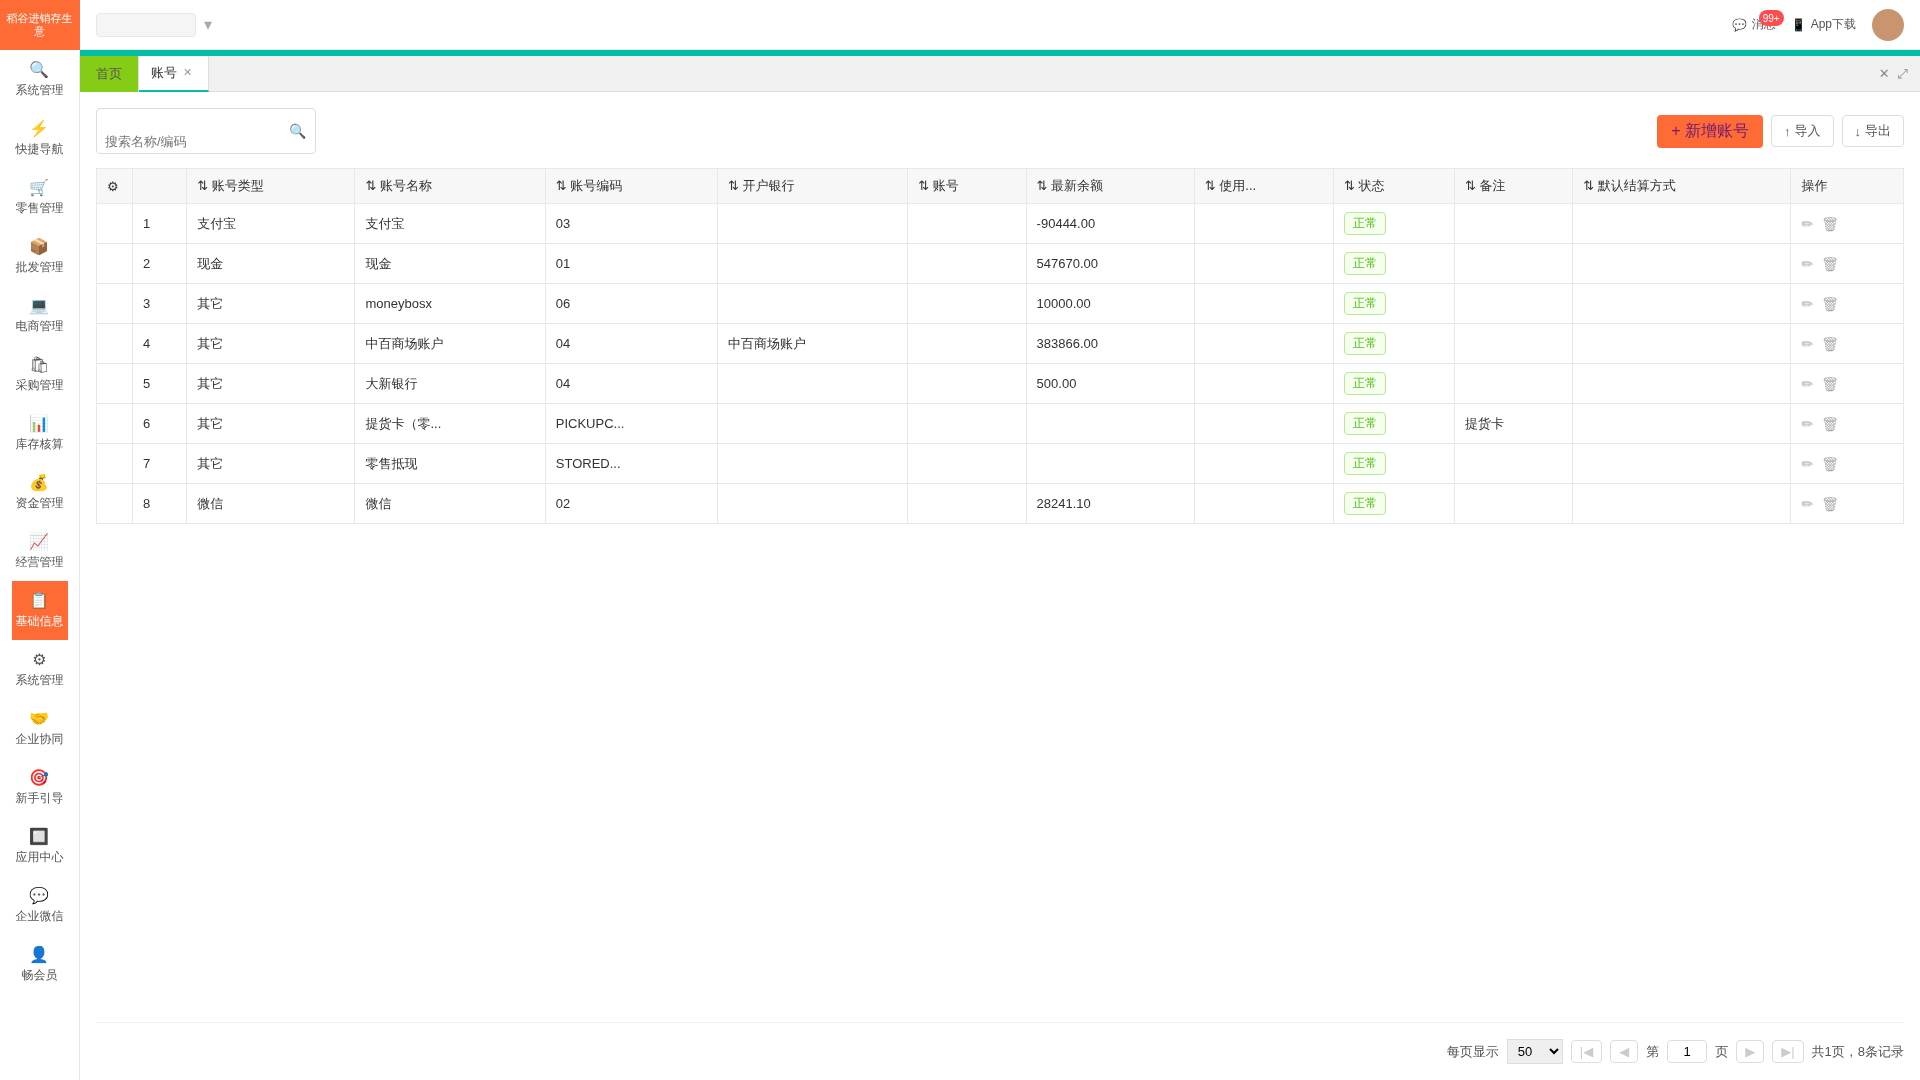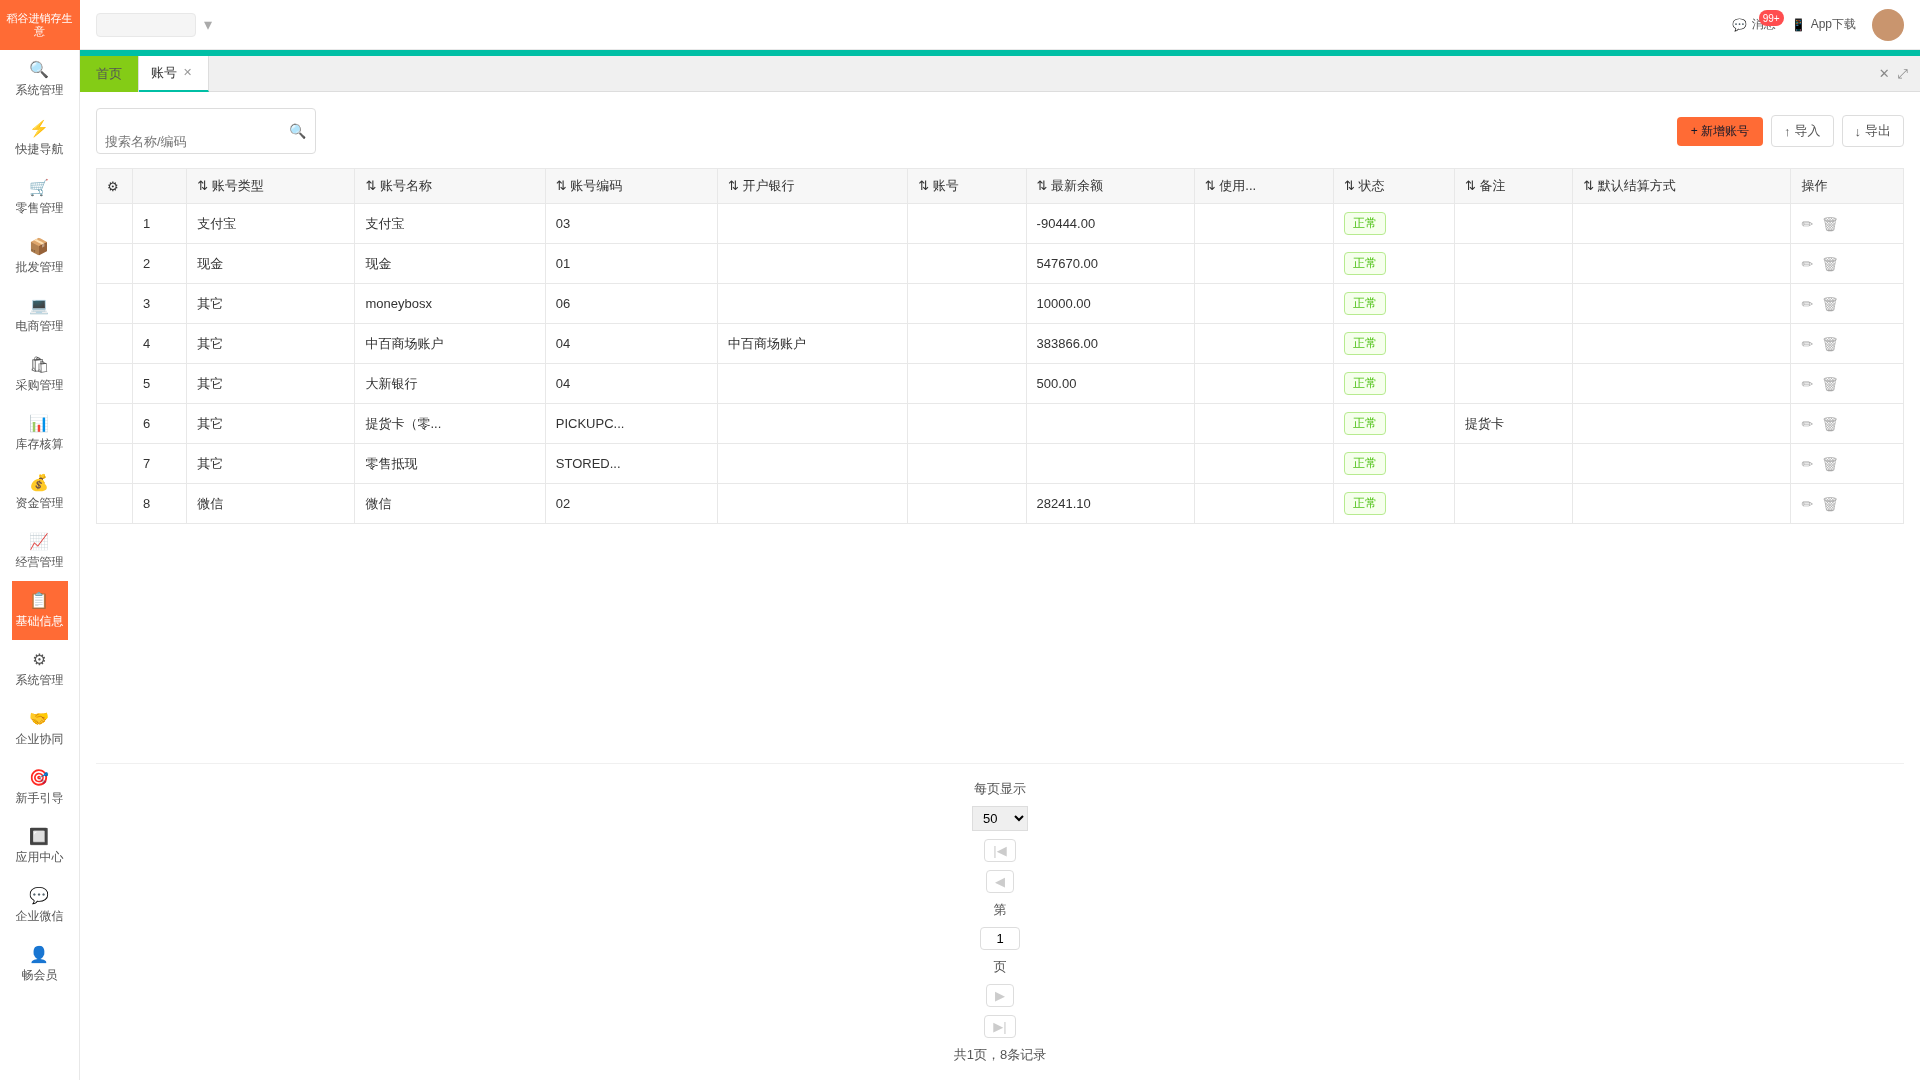--- a/index.html
+++ b/index.html
@@ -156,25 +156,25 @@
       font-size: 13px;
       color: #555;
       width: 100%;
       background: transparent;
       margin-top: 21px;
     }
     .search-icon { color: #aaa; font-size: 14px; }
     .toolbar-actions { display: flex; align-items: center; gap: 8px; }
     .btn-primary {
       background: #ff6b35;
-      color: #0f172a;
+      color: #701a75;
       border: none;
       border-radius: 4px;
       padding: 6px 14px;
-      font-size: 12px;
+      font-size: 16px;
       cursor: pointer;
       display: flex;
       align-items: center;
       gap: 4px;
       text-align: center;
     }
     .btn-default {
       background: #fff;
       color: #555;
       border: 1px solid #ddd;
@@ -233,21 +233,20 @@
     .pagination-bar {
       margin-top: auto;
       padding-top: 16px;
       display: flex;
       align-items: center;
       justify-content: flex-end;
       gap: 8px;
       font-size: 13px;
       color: #555;
       border-top: 1px solid #f0f0f0;
-      flex-direction: column;
     }
     .pagination-bar select {
       border: 1px solid #ddd;
       border-radius: 0;
       padding: 3px 6px;
       font-size: 13px;
     }
     .page-input {
       border: 1px solid #ddd;
       border-radius: 4px;

